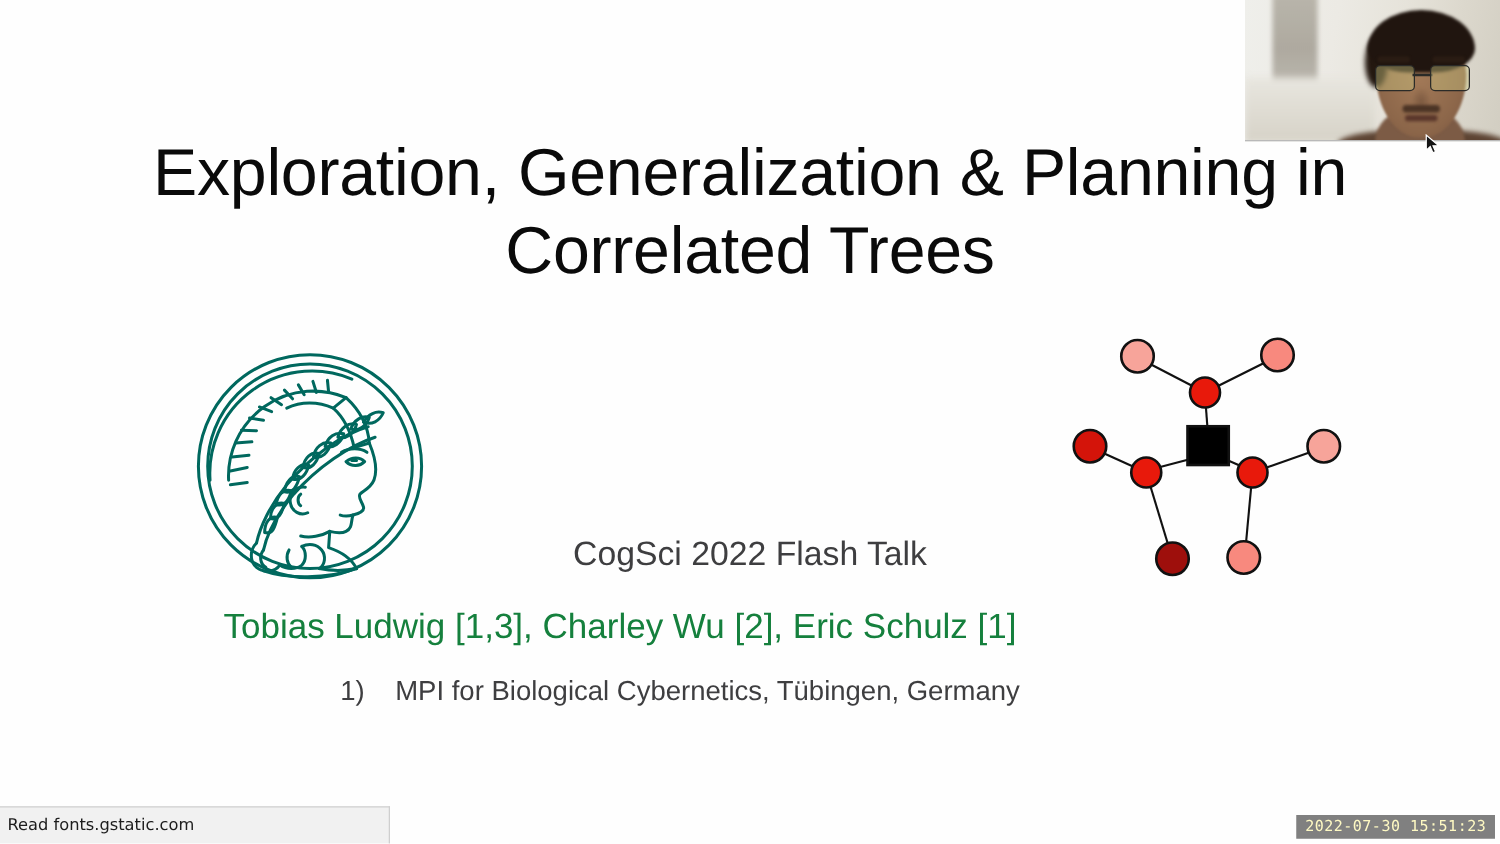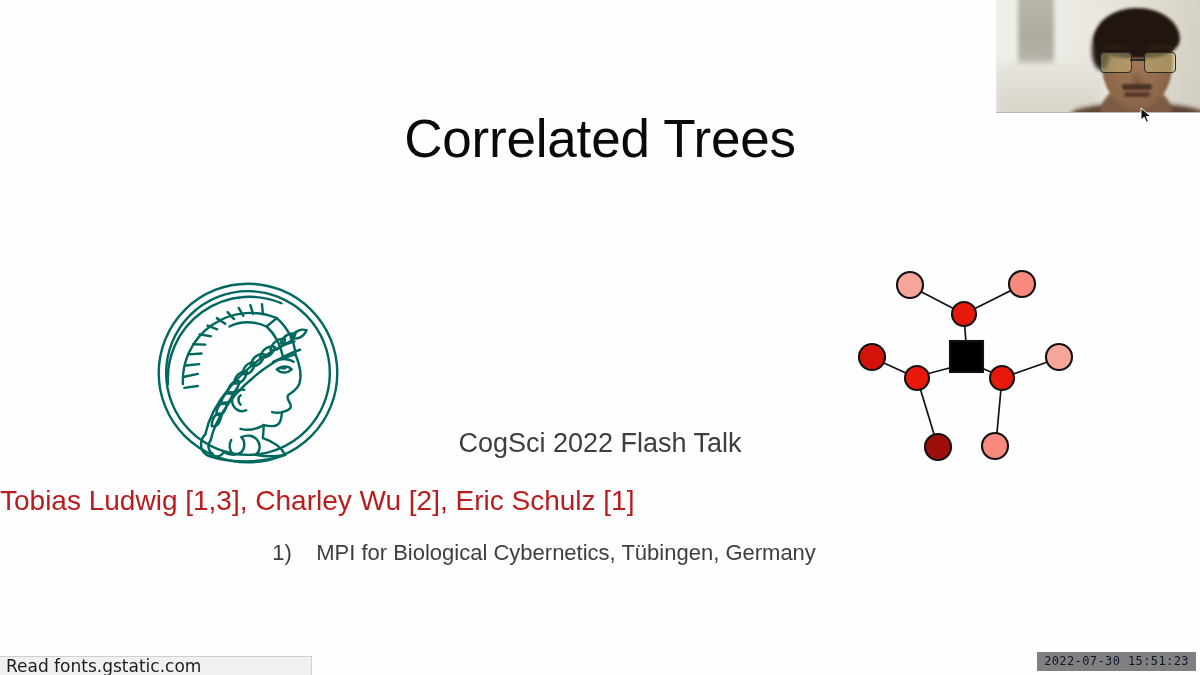--- a/index.html
+++ b/index.html
@@ -52,22 +52,22 @@
     color: #3e3e40;
     font-size: 27px;
     line-height: 34px;
     font-weight: 400;
   }
   #authors {
     position: absolute;
     left: 0;
     top: 484px;
     width: 992px;
-    text-align: left;
-    color: #b91c1c;
+    text-align: center;
+    color: #15803d;
     font-size: 28px;
     line-height: 34px;
     font-weight: 400;
   }
   #affiliations {
     position: absolute;
     left: 0;
     top: 541px;
     width: 1088px;
     text-align: center;
@@ -236,57 +236,58 @@
     height: 16px;
     pointer-events: none;
   }
   #cursor svg { display: block; }
 
   
   #status-bubble {
     position: absolute;
     left: 0;
     bottom: 0;
-    height: 19px;
+    height: 30px;
     padding: 0 8px 0 6px;
     display: flex;
     align-items: center;
     background: #f1f1f1;
     border-top: 1px solid #cfcfcf;
     border-right: 1px solid #cfcfcf;
     color: #1d1d1d;
-    font-size: 17px;
+    font-size: 13px;
     line-height: 19px;
     white-space: nowrap;
     font-family: "DejaVu Sans", sans-serif;
     min-width: 312px;
     box-sizing: border-box;
   }
   #timestamp {
     position: absolute;
     right: 4px;
     bottom: 4px;
     padding: 2px 7px 3px 7px;
     background: #808080;
-    color: #0f172a;
+    color: #fef9c3;
     font-family: "DejaVu Sans Mono", monospace;
     font-size: 12px;
     line-height: 14px;
     letter-spacing: 0.4px;
     white-space: nowrap;
   }
 </style>
 </head>
 <body>
 
 <div id="screen">
 
   <div id="slide">
 
     <div id="title-block">
+      <span class="tline">Exploration, Generalization &amp; Planning in</span>
       <span class="tline">Correlated Trees</span>
     </div>
 
     <div id="subtitle">CogSci 2022 Flash Talk</div>
 
     <div id="authors">Tobias Ludwig [1,3], Charley Wu [2], Eric Schulz [1]</div>
 
     <div id="affiliations">
       <span class="aff-line">1)    MPI for Biological Cybernetics, Tübingen, Germany</span>
     </div>

